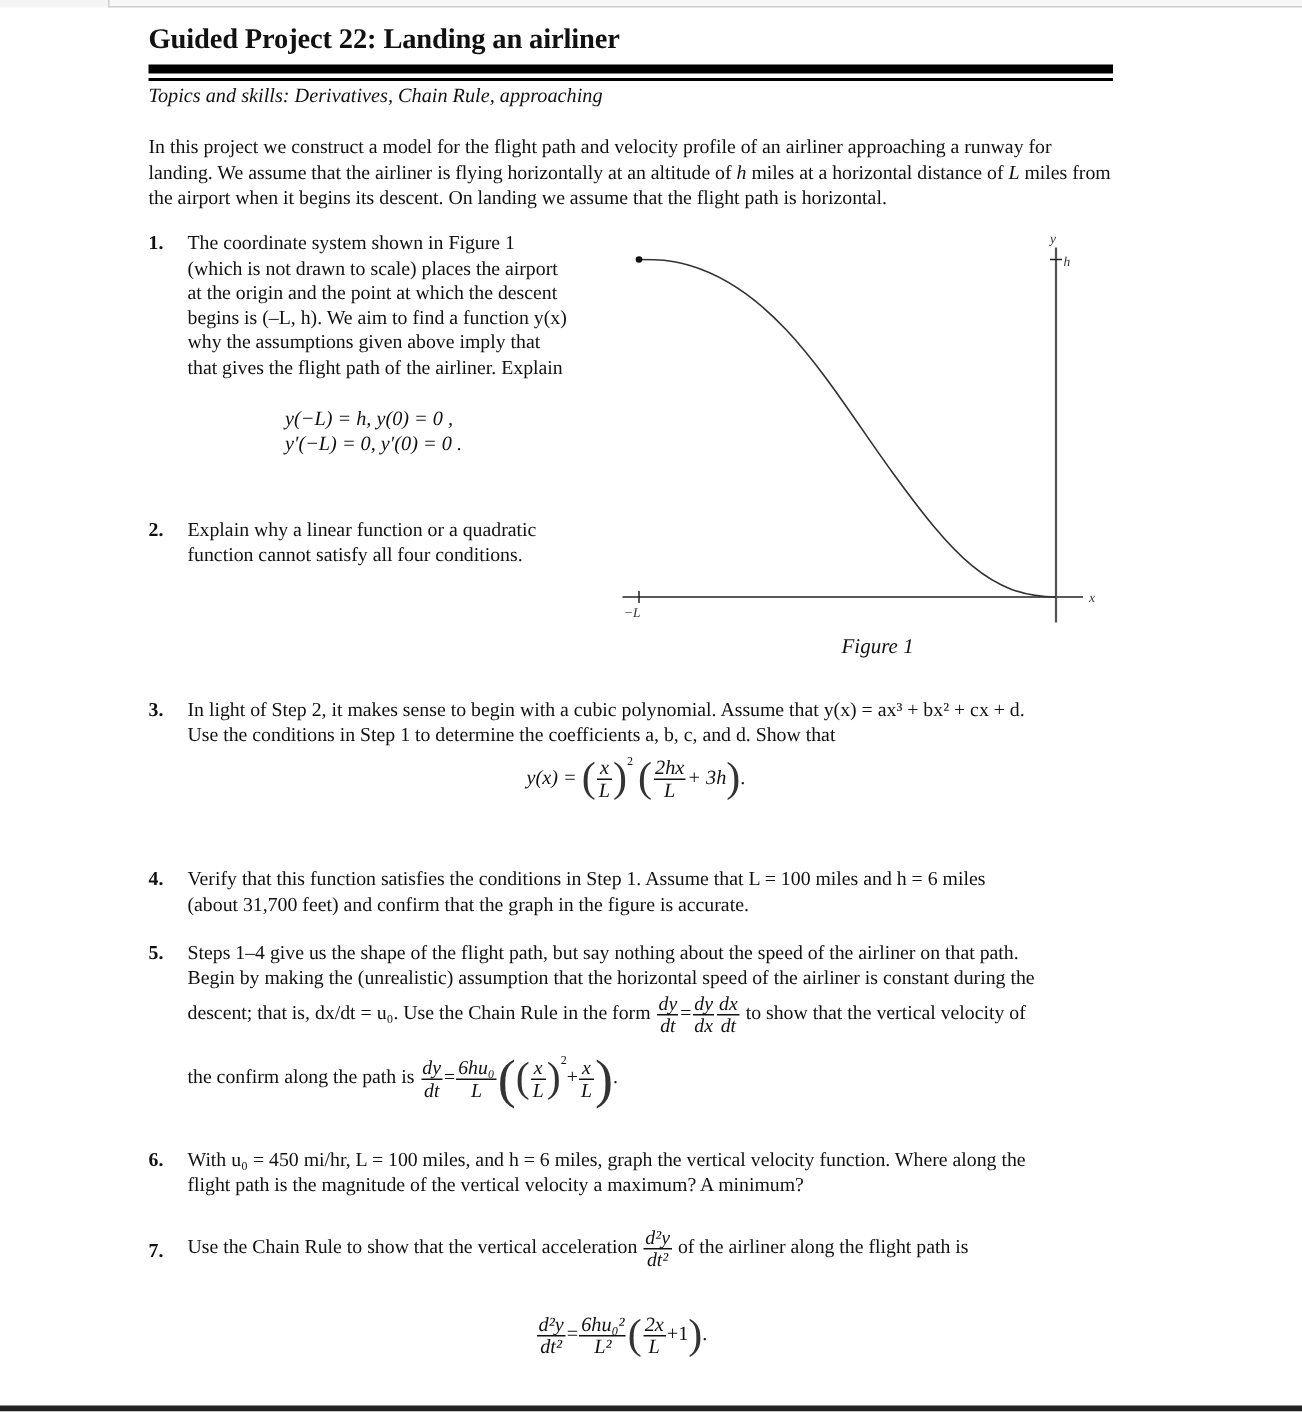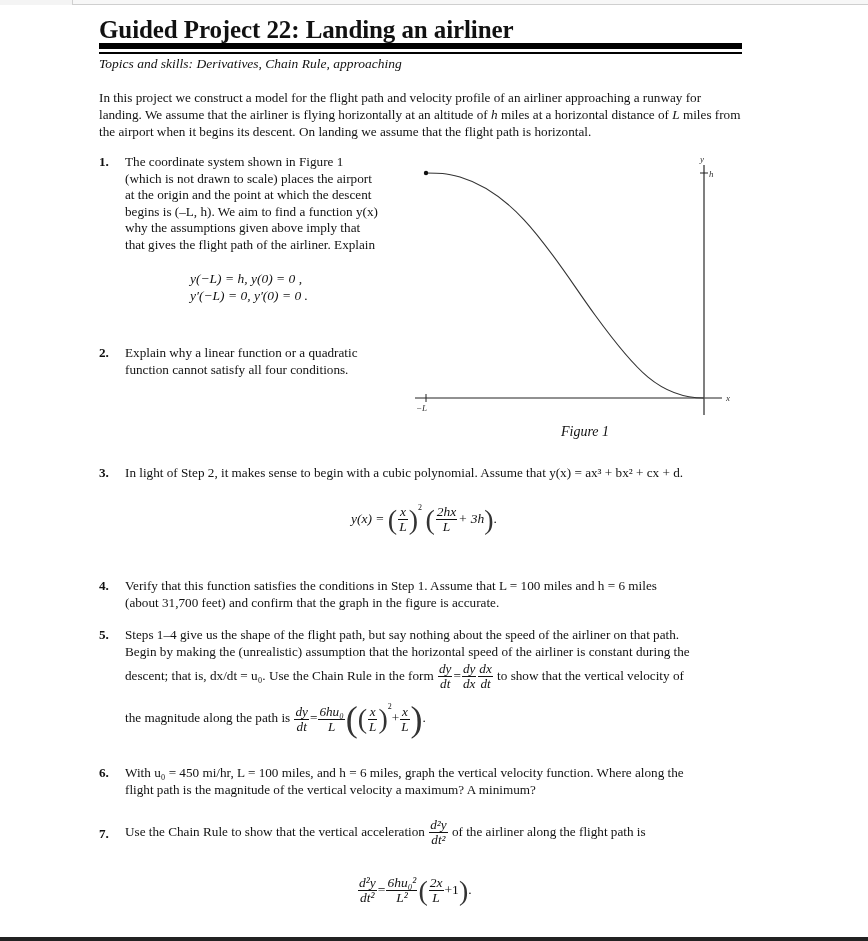--- a/index.html
+++ b/index.html
@@ -2,21 +2,21 @@
 <html><head>
 <meta charset="utf-8">
 <style>
   html, body { margin:0; padding:0; }
   body { width:868px; height:941px; background:#ffffff; position:relative; overflow:hidden;
          font-family:"Liberation Serif", "DejaVu Serif", serif; color:#111; }
   .topbar { position:absolute; left:0; top:0; width:868px; height:5px; background:#f4f4f4; }
   .topbar .seg { position:absolute; left:72px; top:0; right:0; height:4px; border-bottom:1px solid #cfcfcf; border-left:1px solid #cfcfcf; background:#f7f7f7; }
   .bottombar { position:absolute; left:0; top:937px; width:868px; height:4px; background:#222; }
   .page { position:absolute; left:99px; top:0; width:645px; }
-  .title { position:absolute; left:0; top:16px; font-size:25px; font-weight:bold; letter-spacing:-0.1px; white-space:nowrap; }
+  .title { position:absolute; left:0; top:16px; font-size:19px; font-weight:bold; letter-spacing:-0.1px; white-space:nowrap; }
   .rule-thick { position:absolute; left:0; top:43px; width:643px; height:6px; background:#000; }
   .rule-thin { position:absolute; left:0; top:52px; width:643px; height:2px; background:#000; }
   .topics { position:absolute; left:0; top:56px; font-size:13.5px; font-style:italic; white-space:nowrap; }
   .intro { position:absolute; left:0; top:89px; width:645px; font-size:13.2px; line-height:17px; }
   .step { position:absolute; font-size:13.2px; line-height:16.5px; }
   .step .num { position:absolute; left:0; top:0; font-weight:bold; }
   .step .body { position:absolute; left:26px; top:0; }
   .eq { position:absolute; font-size:13.5px; white-space:nowrap; }
   i, .it { font-style:italic; }
   .frac { display:inline-block; vertical-align:middle; text-align:center; font-style:italic; line-height:14px; margin:0 1px; }
@@ -64,20 +64,21 @@
     <div class="body">
       <div>Explain why a linear function or a quadratic</div>
       <div>function cannot satisfy all four conditions.</div>
     </div>
   </div>
 
   <div class="step" style="left:0; top:465px; width:650px;">
     <span class="num">3.</span>
     <div class="body" style="white-space:nowrap;">
       <div>In light of Step 2, it makes sense to begin with a cubic polynomial. Assume that y(x) = ax³ + bx² + cx + d.</div>
+      <div>Use the conditions in Step 1 to determine the coefficients a, b, c, and d. Show that</div>
     </div>
   </div>
   <div class="eq" style="left:252px; top:505px;">
     <span class="it">y(x) =</span>
     <span class="paren">(</span><span class="frac"><span class="n">x</span><span class="d">L</span></span><span class="paren">)</span><sup class="s">2</sup>
     <span class="paren">(</span><span class="frac"><span class="n">2hx</span><span class="d">L</span></span><span class="it">+ 3h</span><span class="paren">)</span><span>.</span>
   </div>
 
   <div class="step" style="left:0; top:578px; width:650px;">
     <span class="num">4.</span>
@@ -93,21 +94,21 @@
       <div>Steps 1–4 give us the shape of the flight path, but say nothing about the speed of the airliner on that path.</div>
       <div>Begin by making the (unrealistic) assumption that the horizontal speed of the airliner is constant during the</div>
     </div>
   </div>
   <div class="step" style="left:26px; top:662px; white-space:nowrap;">
     <span>descent; that is, dx/dt = u₀. Use the Chain Rule in the form</span>
     <span class="frac"><span class="n">dy</span><span class="d">dt</span></span>=<span class="frac"><span class="n">dy</span><span class="d">dx</span></span><span class="frac"><span class="n">dx</span><span class="d">dt</span></span>
     <span>to show that the vertical velocity of</span>
   </div>
   <div class="step" style="left:26px; top:701px; white-space:nowrap;">
-    <span>the magnitude along the path is</span>
+    <span>the confirm along the path is</span>
     <span class="frac"><span class="n">dy</span><span class="d">dt</span></span>=<span class="frac"><span class="n">6hu₀</span><span class="d">L</span></span><span class="paren-big">(</span><span class="paren">(</span><span class="frac"><span class="n">x</span><span class="d">L</span></span><span class="paren">)</span><sup class="s">2</sup><span>+</span><span class="frac"><span class="n">x</span><span class="d">L</span></span><span class="paren-big">)</span><span>.</span>
   </div>
 
   <div class="step" style="left:0; top:765px; width:650px;">
     <span class="num">6.</span>
     <div class="body" style="white-space:nowrap;">
       <div>With u₀ = 450 mi/hr, L = 100 miles, and h = 6 miles, graph the vertical velocity function. Where along the</div>
       <div>flight path is the magnitude of the vertical velocity a maximum? A minimum?</div>
     </div>
   </div>

